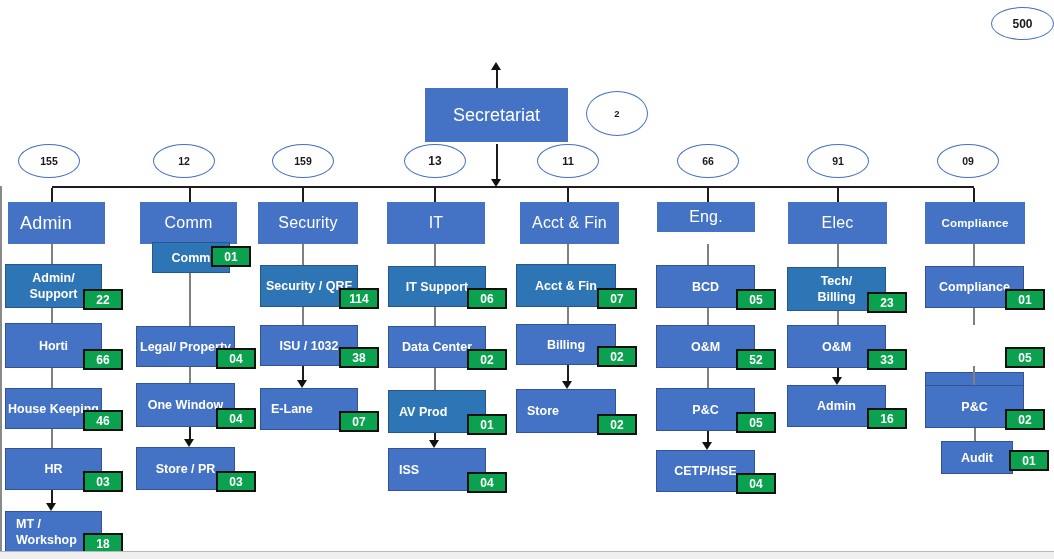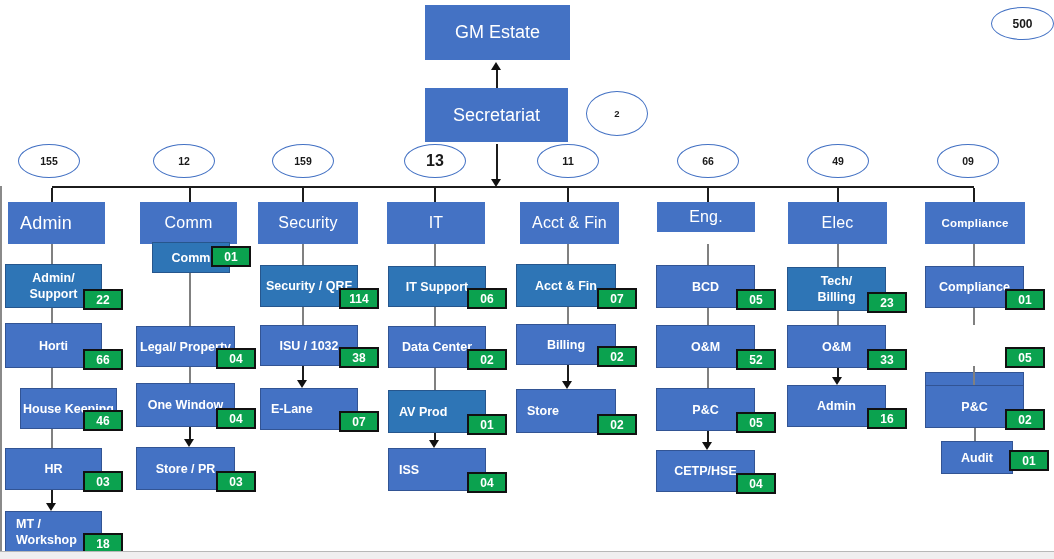--- a/index.html
+++ b/index.html
@@ -42,23 +42,20 @@
 </style>
 </head>
 <body>
 
 <div id="stage">
 
   <div class="oval" style="left:991px;top:7px;width:63px;height:33px;font-size:12px;">
       <span>500</span>
     </div>
 
-  <div class="box topbox" style="left:425px;top:5px;width:145px;height:55px;">
-      <span>GM Estate</span>
-    </div>
 
   <div class="arr up" style="left:491px;top:62px;"></div>
   <div class="vline dark" style="left:496px;top:69px;width:2px;height:19px;"></div>
 
   <div class="box topbox" style="left:425px;top:88px;width:143px;height:54px;">
       <span>Secretariat</span>
     </div>
 
   <div class="oval" style="left:586px;top:91px;width:62px;height:45px;font-size:9.5px;">
       <span>2</span>
@@ -90,21 +87,21 @@
         <span>22</span>
       </div>
       <div class="vline" style="left:51px;top:308px;width:2px;height:15px;"></div>
       <div class="box sub" style="left:5px;top:323px;width:97px;height:45px;">
         <span>Horti</span>
       </div>
       <div class="badge" style="left:83px;top:349px;width:40px;height:21px;">
         <span>66</span>
       </div>
       <div class="vline" style="left:51px;top:368px;width:2px;height:20px;"></div>
-      <div class="box sub" style="left:20px;top:388px;width:97px;height:41px;">
+      <div class="box sub" style="left:5px;top:388px;width:97px;height:41px;">
         <span>House Keeping</span>
       </div>
       <div class="badge" style="left:83px;top:410px;width:40px;height:21px;">
         <span>46</span>
       </div>
       <div class="vline" style="left:51px;top:429px;width:2px;height:19px;"></div>
       <div class="box sub" style="left:5px;top:448px;width:97px;height:42px;">
         <span>HR</span>
       </div>
       <div class="badge" style="left:83px;top:471px;width:40px;height:21px;">
@@ -175,21 +172,21 @@
         <span>38</span>
       </div>
       <div class="vline dark" style="left:302px;top:366px;width:2px;height:15px;"></div>
       <div class="arr down" style="left:297px;top:380px;"></div>
       <div class="box sub left" style="left:260px;top:388px;width:98px;height:42px;">
         <span>E-Lane</span>
       </div>
       <div class="badge" style="left:339px;top:411px;width:40px;height:21px;">
         <span>07</span>
       </div>
-      <div class="oval" style="left:404px;top:144px;width:62px;height:34px;font-size:16px;text-align:right;">
+      <div class="oval" style="left:404px;top:144px;width:62px;height:34px;font-size:12px;text-align:right;">
         <span>13</span>
       </div>
       <div class="vline dark" style="left:434px;top:188px;width:2px;height:14px;"></div>
       <div class="box hdr " style="left:387px;top:202px;width:98px;height:42px;">
         <span>IT</span>
       </div>
       <div class="vline" style="left:434px;top:244px;width:2px;height:22px;"></div>
       <div class="box sub dark" style="left:388px;top:266px;width:98px;height:41px;">
         <span>IT Support</span>
       </div>
@@ -277,21 +274,21 @@
       </div>
       <div class="vline dark" style="left:707px;top:431px;width:2px;height:12px;"></div>
       <div class="arr down" style="left:702px;top:442px;"></div>
       <div class="box sub" style="left:656px;top:450px;width:99px;height:42px;">
         <span>CETP/HSE</span>
       </div>
       <div class="badge" style="left:736px;top:473px;width:40px;height:21px;">
         <span>04</span>
       </div>
       <div class="oval" style="left:807px;top:144px;width:62px;height:34px;font-size:10.5px;">
-        <span>49</span>
+        <span>91</span>
       </div>
       <div class="vline dark" style="left:837px;top:188px;width:2px;height:14px;"></div>
       <div class="box hdr " style="left:788px;top:202px;width:99px;height:42px;">
         <span>Elec</span>
       </div>
       <div class="vline" style="left:837px;top:244px;width:2px;height:23px;"></div>
       <div class="box sub dark" style="left:787px;top:267px;width:99px;height:44px;">
         <div>
           <div>Tech/</div>
           <div>Billing</div>

